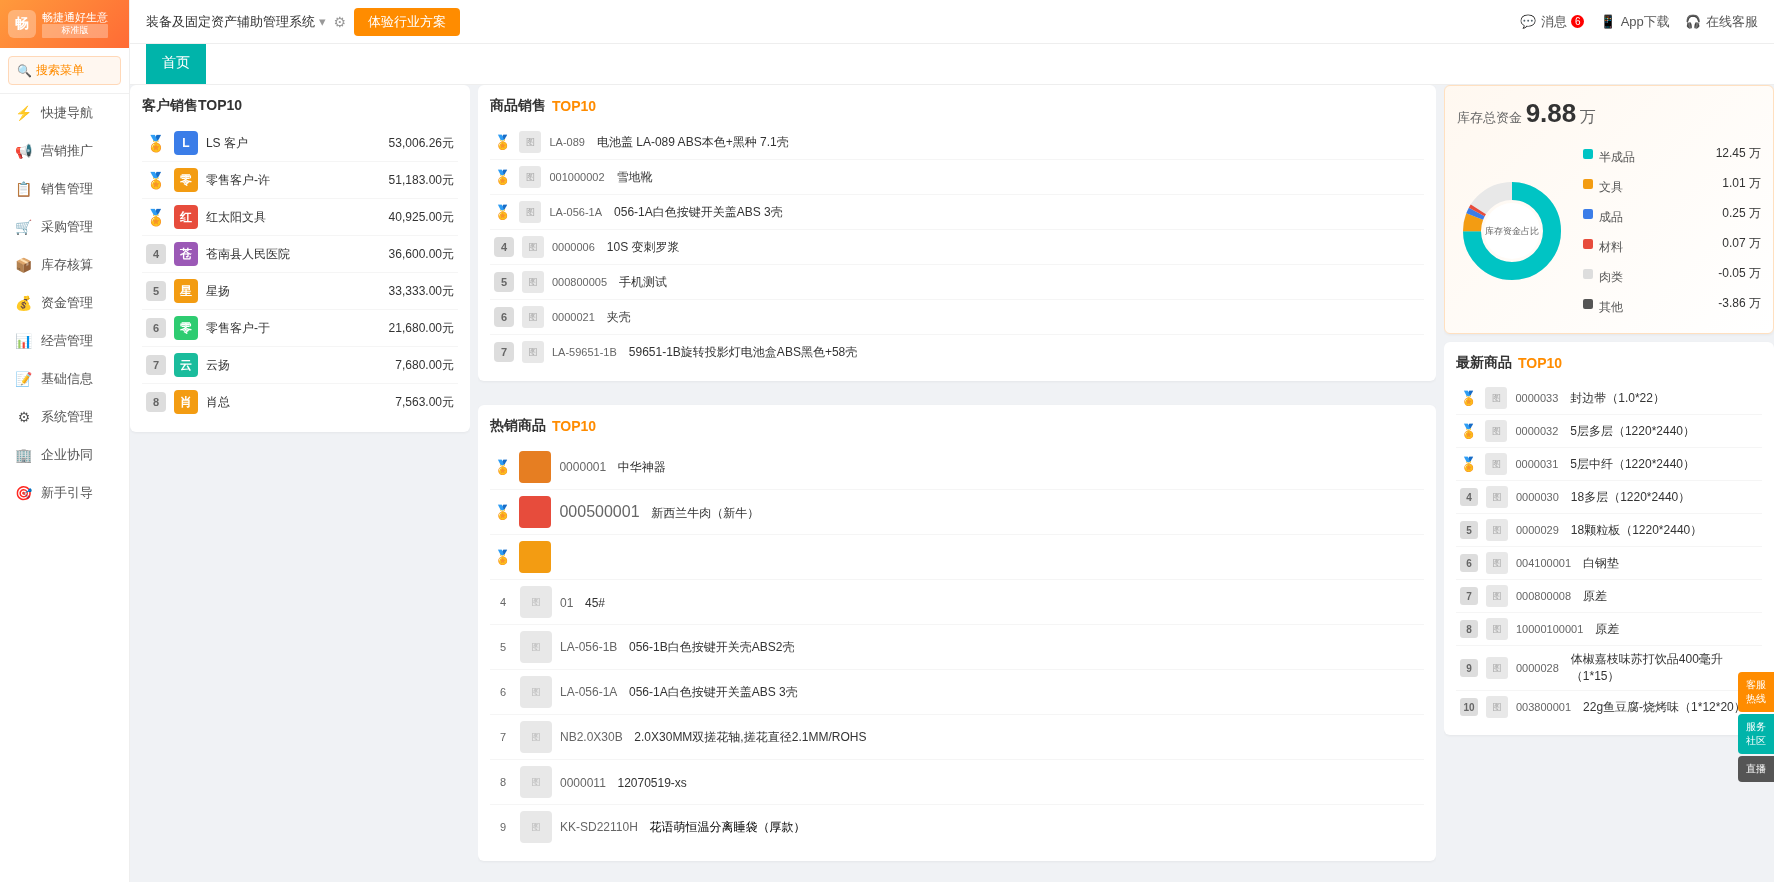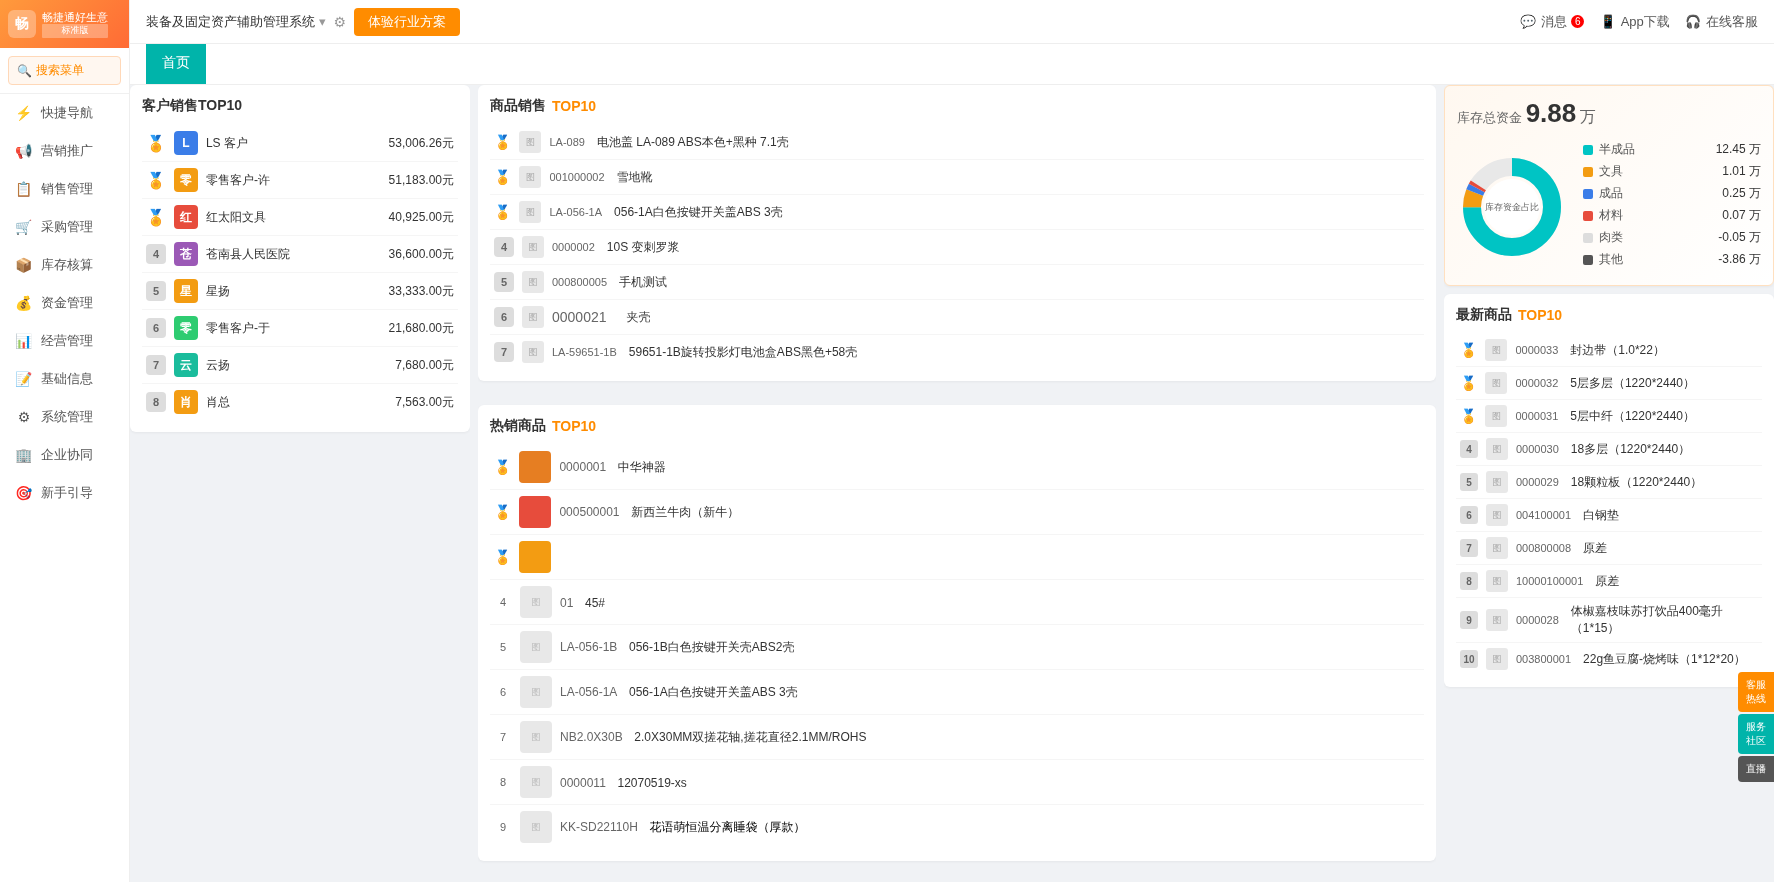--- a/index.html
+++ b/index.html
@@ -273,21 +273,21 @@
       gap: 6px;
       margin-bottom: 5px;
       font-size: 12px;
     }
     .legend-dot {
       width: 10px;
       height: 10px;
       border-radius: 2px;
       flex-shrink: 0;
     }
-    .legend-name { color: #555; flex: 1; }
+    .legend-name { color: #555; flex: 1; margin-top: 8px; }
     .legend-val { color: #333; font-weight: 500; }
 
     
     .new-product-item {
       display: flex;
       align-items: center;
       padding: 5px 4px;
       border-bottom: 1px solid #f5f5f5;
       gap: 8px;
     }
@@ -529,33 +529,33 @@
   </div>
             <div class="rank-item">
     <span style="color:#f1c40f;font-size:14px;">🏅</span>
     <div style="width:22px;height:22px;background:#e8e8e8;border-radius:3px;flex-shrink:0;display:flex;align-items:center;justify-content:center;font-size:9px;color:#aaa;">图</div>
     <span style="font-size:11px;color:#666;margin-right:4px;">LA-056-1A</span>
     <span style="font-size:12px;color:#333;">056-1A白色按键开关盖ABS 3壳</span>
   </div>
             <div class="rank-item">
     <div class="rank-num rank-other">4</div>
     <div style="width:22px;height:22px;background:#e8e8e8;border-radius:3px;flex-shrink:0;display:flex;align-items:center;justify-content:center;font-size:9px;color:#aaa;">图</div>
-    <span style="font-size:11px;color:#666;margin-right:4px;">0000002</span>
+    <span style="font-size:11px;color:#666;margin-right:4px;">0000006</span>
     <span style="font-size:12px;color:#333;">10S 变刺罗浆</span>
   </div>
             <div class="rank-item">
     <div class="rank-num rank-other">5</div>
     <div style="width:22px;height:22px;background:#e8e8e8;border-radius:3px;flex-shrink:0;display:flex;align-items:center;justify-content:center;font-size:9px;color:#aaa;">图</div>
     <span style="font-size:11px;color:#666;margin-right:4px;text-align:center;">000800005</span>
     <span style="font-size:12px;color:#333;">手机测试</span>
   </div>
             <div class="rank-item">
     <div class="rank-num rank-other">6</div>
     <div style="width:22px;height:22px;background:#e8e8e8;border-radius:3px;flex-shrink:0;display:flex;align-items:center;justify-content:center;font-size:9px;color:#aaa;">图</div>
-    <span style="font-size:14px;color:#666;margin-right:12px;">0000021</span>
+    <span style="font-size:11px;color:#666;margin-right:4px;">0000021</span>
     <span style="font-size:12px;color:#333;">夹壳</span>
   </div>
             <div class="rank-item">
     <div class="rank-num rank-other">7</div>
     <div style="width:22px;height:22px;background:#e8e8e8;border-radius:3px;flex-shrink:0;display:flex;align-items:center;justify-content:center;font-size:9px;color:#aaa;">图</div>
     <span style="font-size:11px;color:#666;margin-right:4px;">LA-59651-1B</span>
     <span style="font-size:12px;color:#333;">59651-1B旋转投影灯电池盒ABS黑色+58壳</span>
   </div>
           </div>
       </div>
@@ -571,21 +571,21 @@
     <div class="product-img has-img" style="background:#e67e22;"></div>
     <div class="product-info">
       <span style="font-size:12px;color:#666;">0000001</span>
       <span style="font-size:12px;color:#333;margin-left:8px;">中华神器</span>
     </div>
   </div>
             <div class="product-item">
     <span style="color:#e74c3c;font-size:14px;">🏅</span>
     <div class="product-img has-img" style="background:#e74c3c;"></div>
     <div class="product-info">
-      <span style="font-size:12px;color:#666;">000500001</span>
+      <span style="font-size:16px;color:#666;">000500001</span>
       <span style="font-size:12px;color:#333;margin-left:8px;">新西兰牛肉（新牛）</span>
     </div>
   </div>
             <div class="product-item">
     <span style="color:#f1c40f;font-size:14px;">🏅</span>
     <div class="product-img has-img" style="background:#f39c12;"></div>
   </div>
             <div class="product-item">
     <div style="width:18px;text-align:center;font-size:11px;color:#666;">4</div>
     <div class="product-img " style="background:#e8e8e8;">

